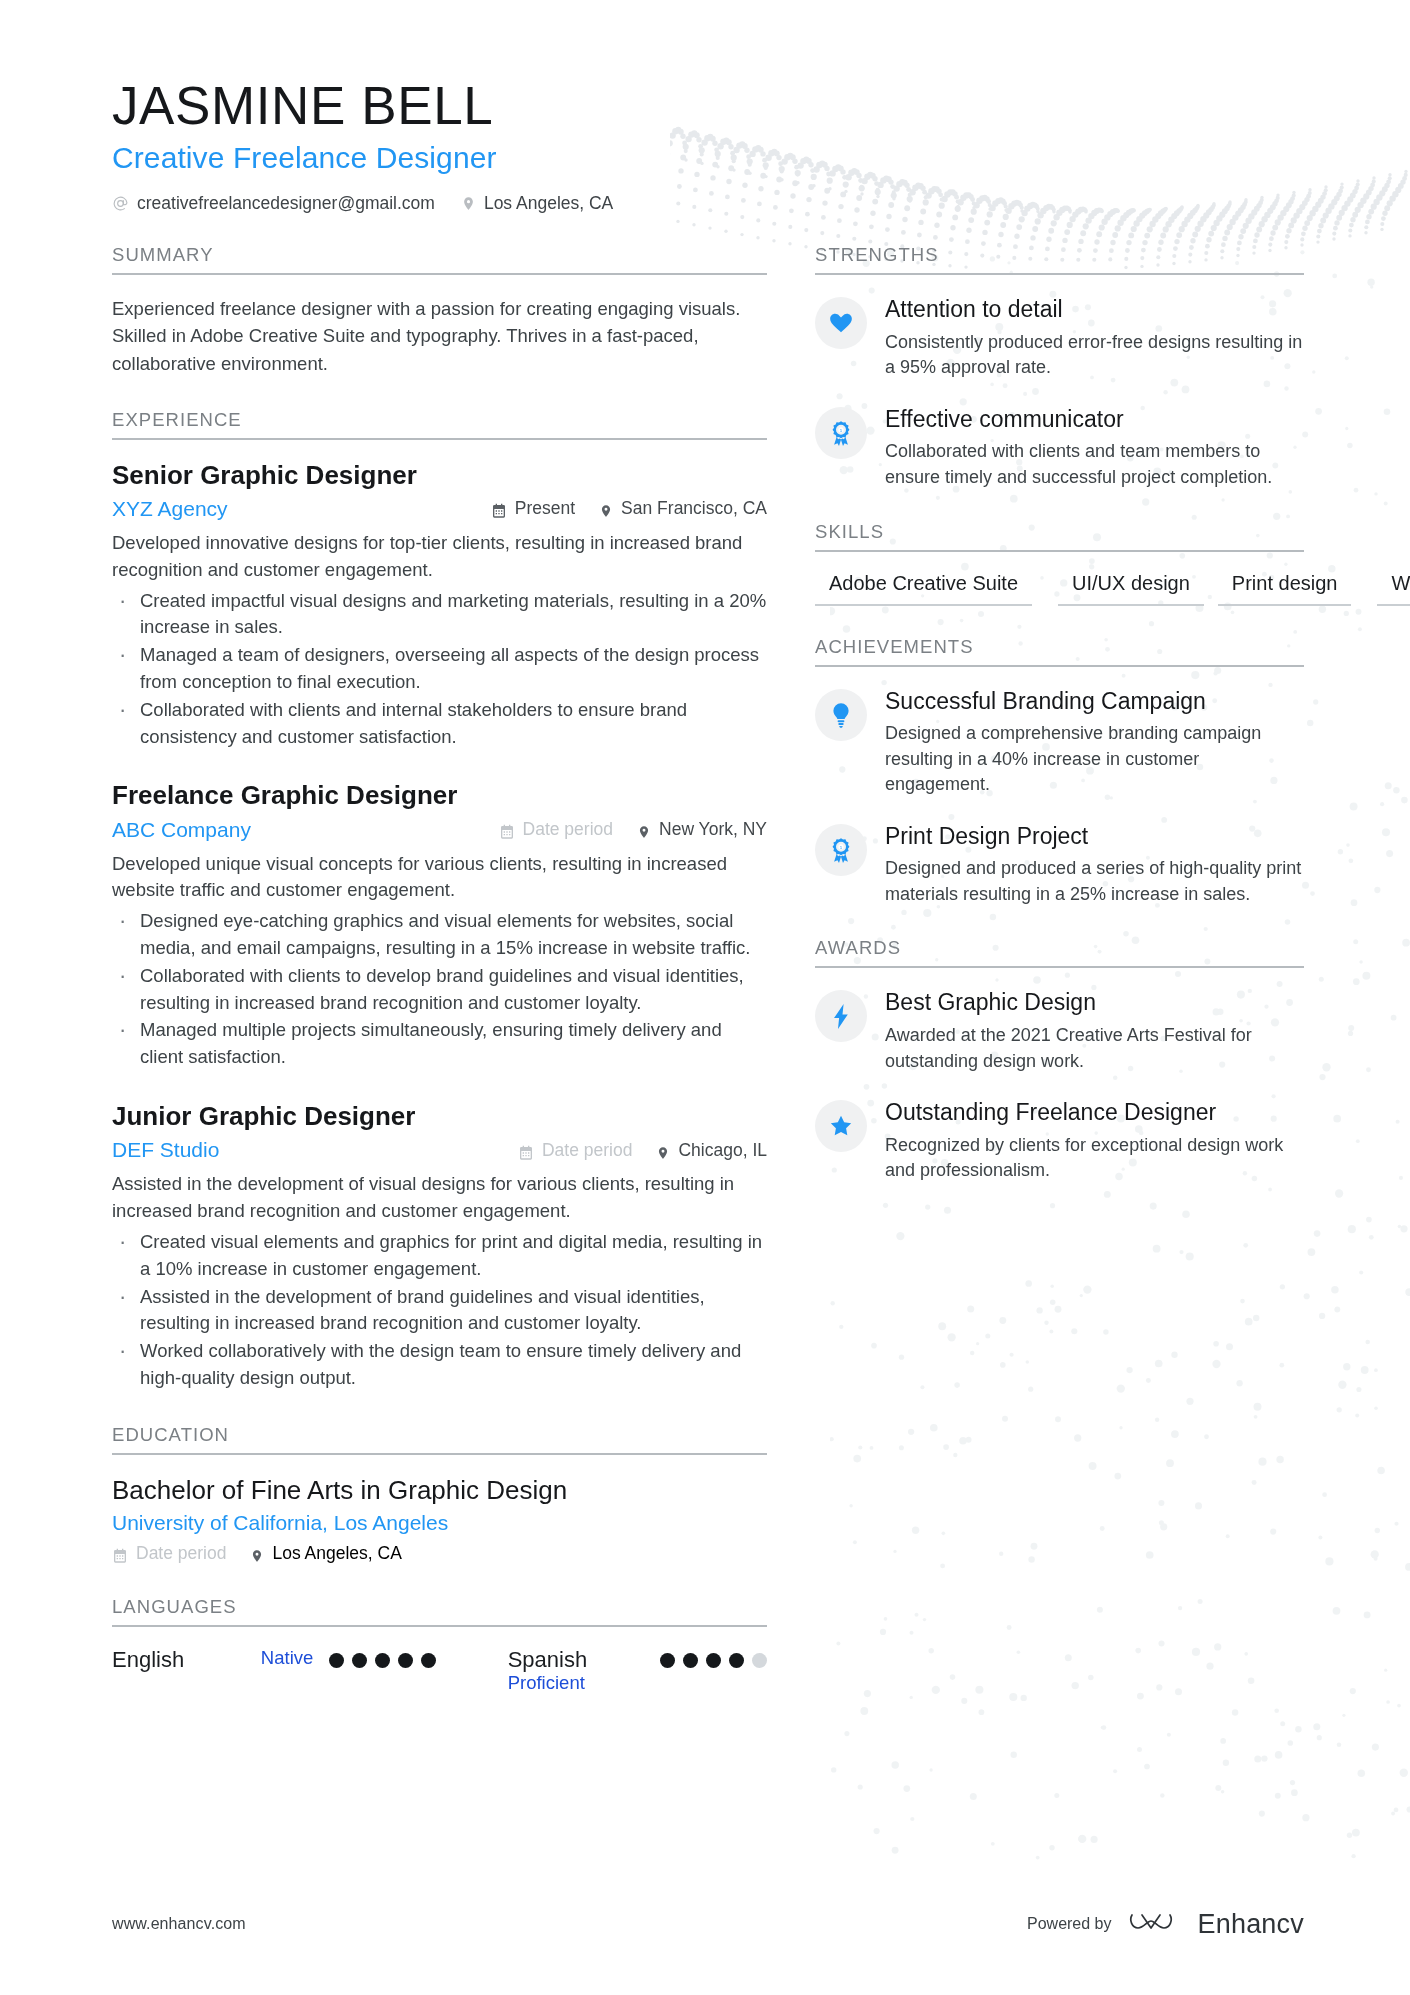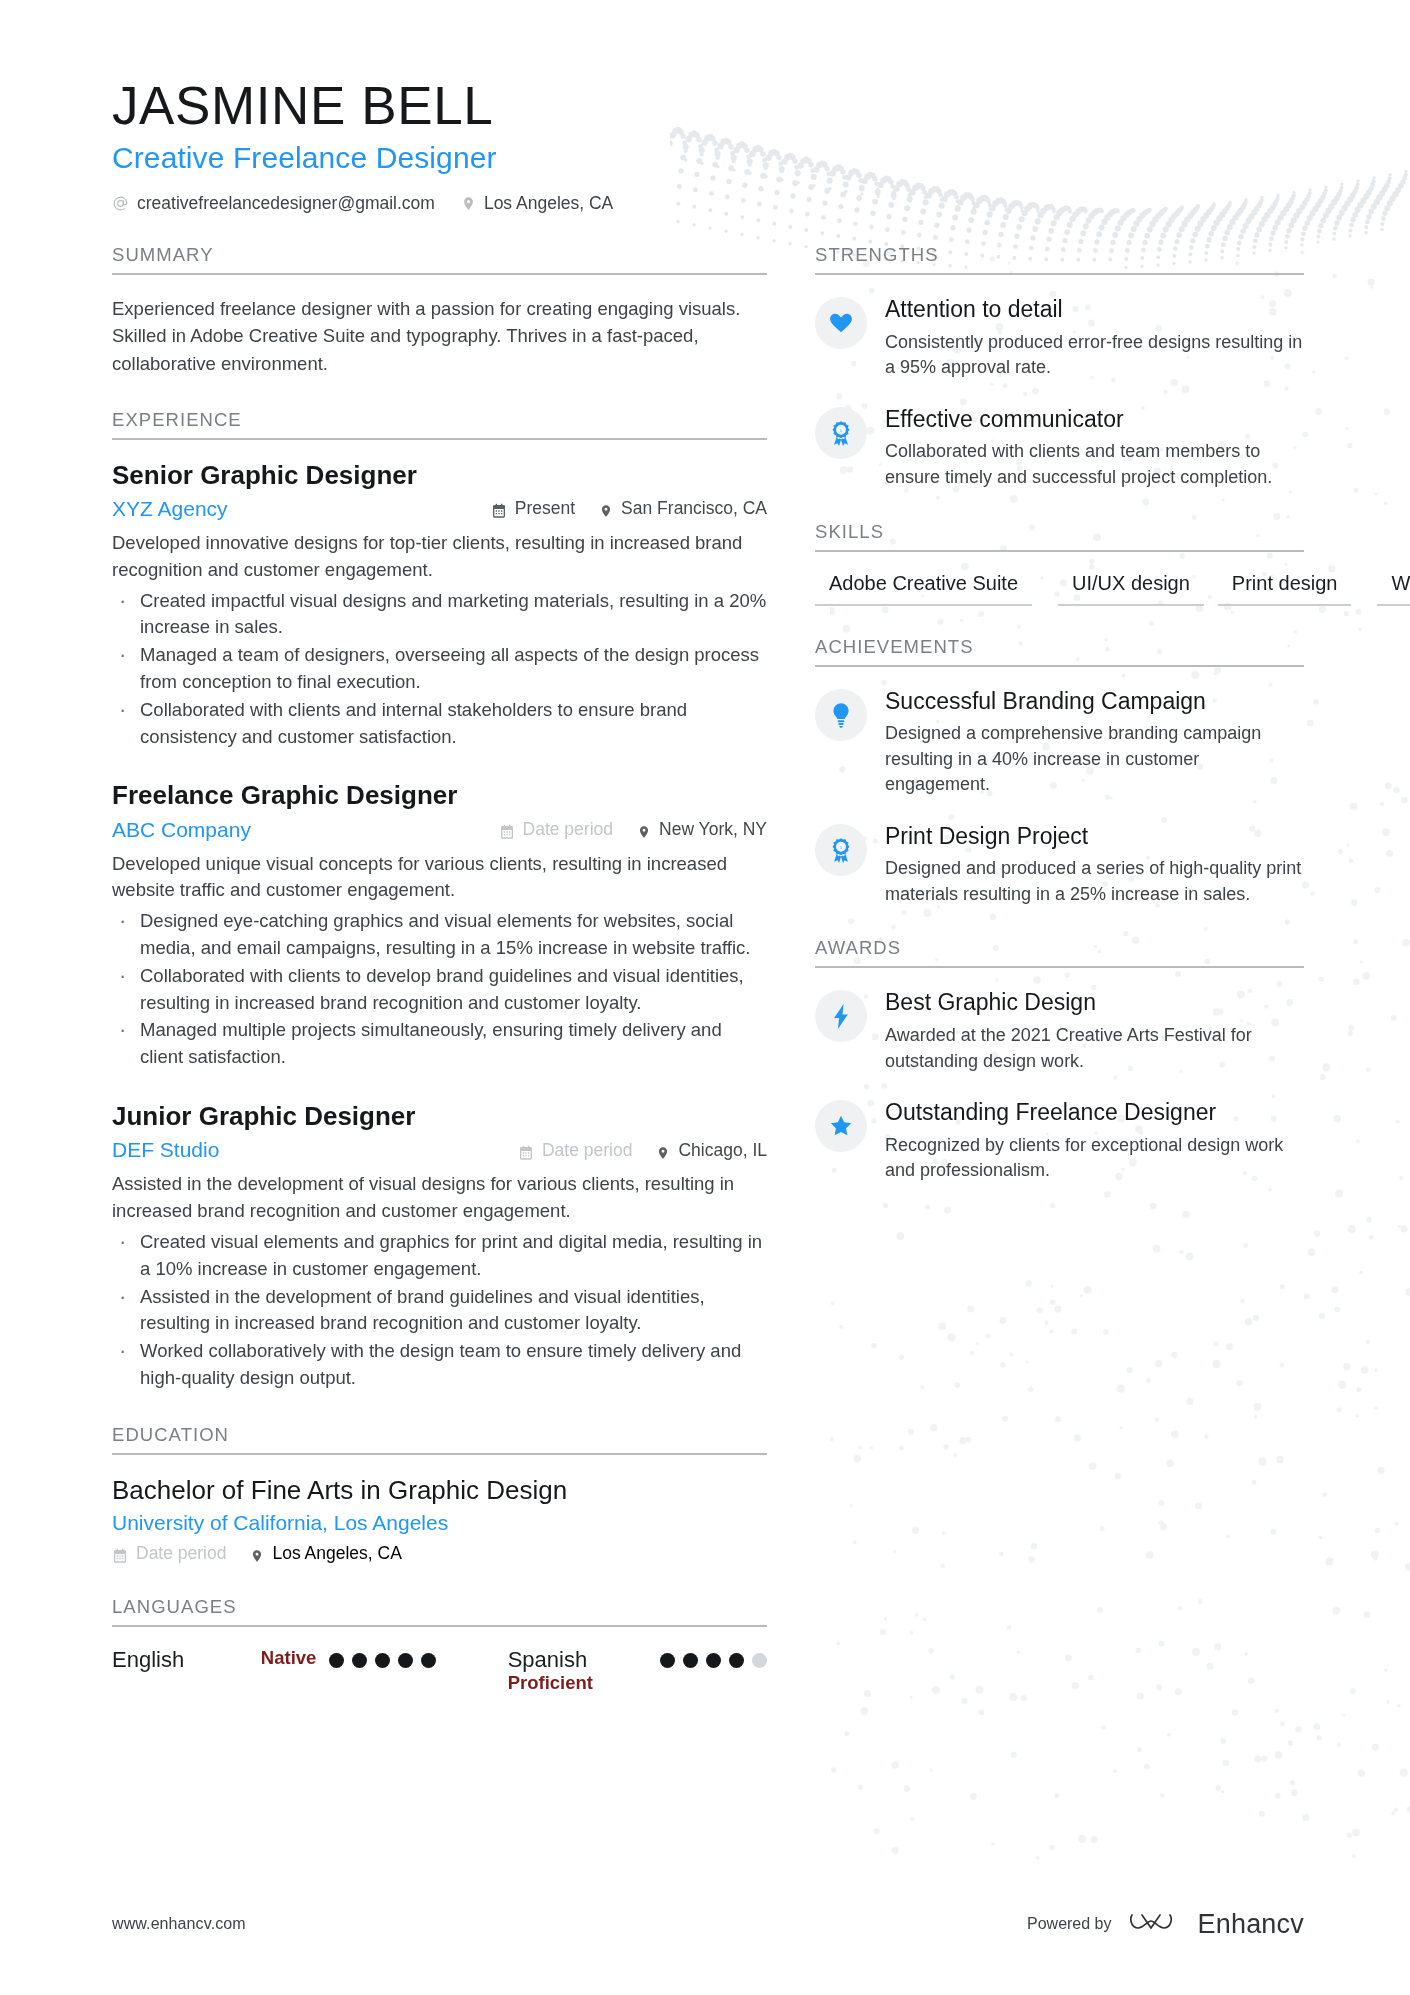--- a/index.html
+++ b/index.html
@@ -189,23 +189,22 @@
     gap: 0;
   }
   .lang-block { display: flex; align-items: center; }
   .lang-name {
     font-size: 22px;
     color: #1b1e21;
     line-height: 1.15;
   }
   .lang-level {
     font-size: 18.5px;
-    color: #7f1d1d;
+    color: #1d4ed8;
     line-height: 1.15;
-    font-weight: bold;
   }
   .lang-a { width: 215px; }
   .lang-a .lang-name { margin-right: 0; }
   .lang-a-level { width: 98px; }
   .lang-b { width: 220px; }
   .dots { display: flex; align-items: center; gap: 8px; padding-top: 6px; }
   .dot {
     width: 15px; height: 15px; border-radius: 50%;
     background: #15181b;
   }

